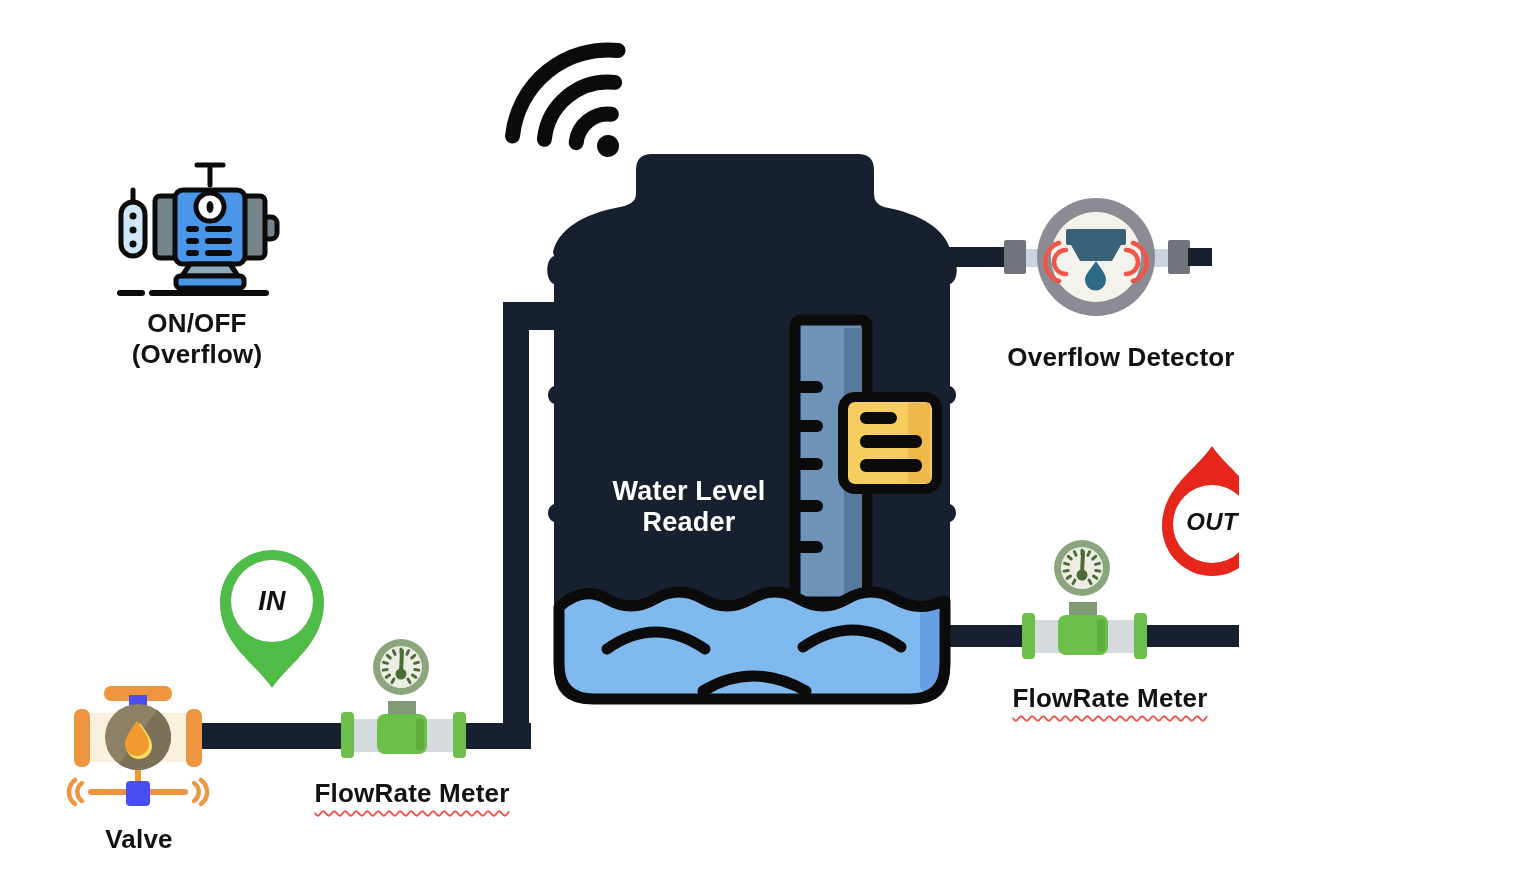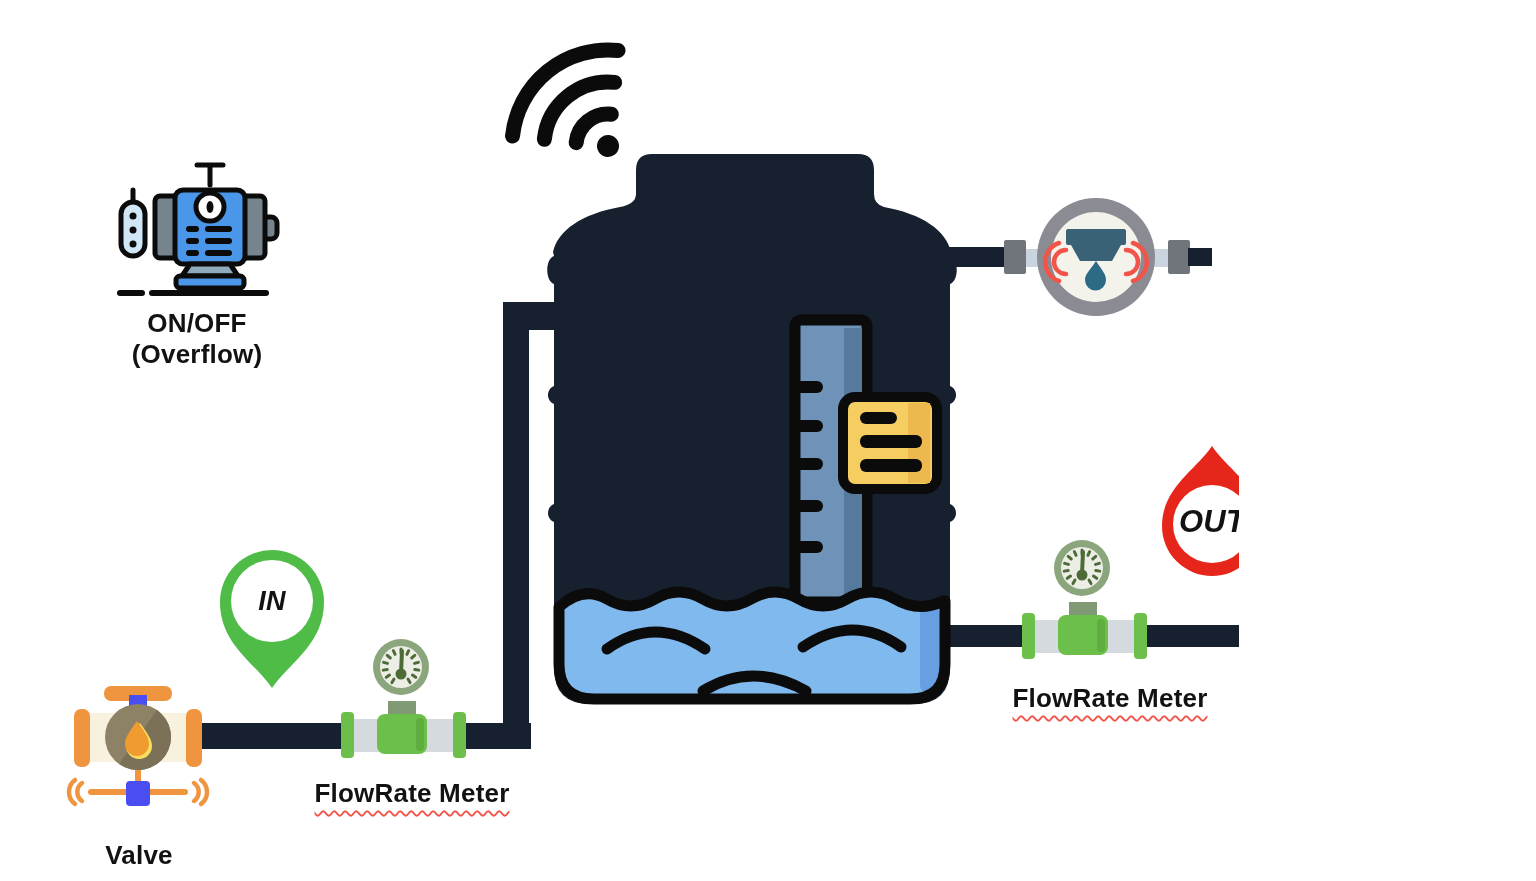--- a/index.html
+++ b/index.html
@@ -18,26 +18,26 @@
   .lbl.marker{font-style:italic;font-weight:800;}
   .lbl.squiggle{
     text-decoration-line:underline;
     text-decoration-style:wavy;
     text-decoration-color:var(--alert-red);
     text-decoration-thickness:2px;
     text-underline-offset:8px;
   }
   #lbl-pump{left:197px;top:308px;}
   #lbl-overflow{left:1121px;top:342px;}
-  #lbl-valve{left:139px;top:824px;margin-top:16px;}
+  #lbl-valve{left:139px;top:824px;}
   #lbl-flow-in{left:412px;top:778px;}
   #lbl-flow-out{left:1110px;top:683px;}
   #lbl-water{left:689px;top:476px;}
   #lbl-in{left:272px;top:586px;font-size:27px;}
-  #lbl-out{left:1212px;top:506px;font-size:31px;}
+  #lbl-out{left:1212px;top:506px;font-size:24px;}
 </style>
 </head>
 <body>
 
 <div class="stage">
 
 <svg width="1536" height="881" viewBox="0 0 1536 881">
   <defs>
 
     <g id="flowmeter">
@@ -234,21 +234,26 @@
     <path d="M 1212 446 C 1196 470 1162 488 1162 526 A 50 50 0 1 0 1262 526 C 1262 488 1228 470 1212 446 Z" fill="var(--badge-red)"></path>
     <circle cx="1212" cy="524" r="39" fill="var(--white)"></circle>
   </g>
 </svg>
 
 <div class="lbl" id="lbl-pump">
   <div>ON/OFF</div>
   <div>(Overflow)</div>
 </div>
 
-
+<div class="lbl" id="lbl-overflow">Overflow Detector</div>
+
+<div class="lbl white" id="lbl-water">
+  <div>Water Level</div>
+  <div>Reader</div>
+</div>
 
 <div class="lbl squiggle" id="lbl-flow-in">FlowRate Meter</div>
 
 <div class="lbl squiggle" id="lbl-flow-out">FlowRate Meter</div>
 
 <div class="lbl" id="lbl-valve">Valve</div>
 
 <div class="lbl marker" id="lbl-in">IN</div>
 
 <div class="lbl marker" id="lbl-out">OUT</div>

